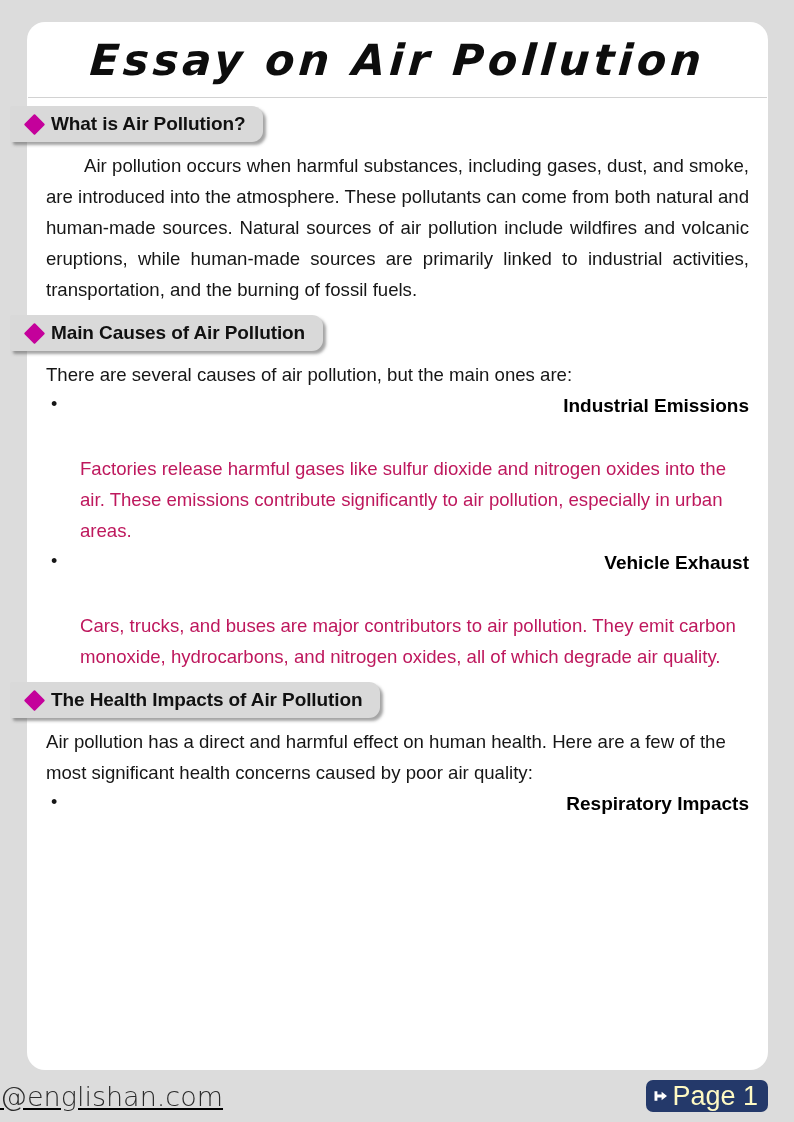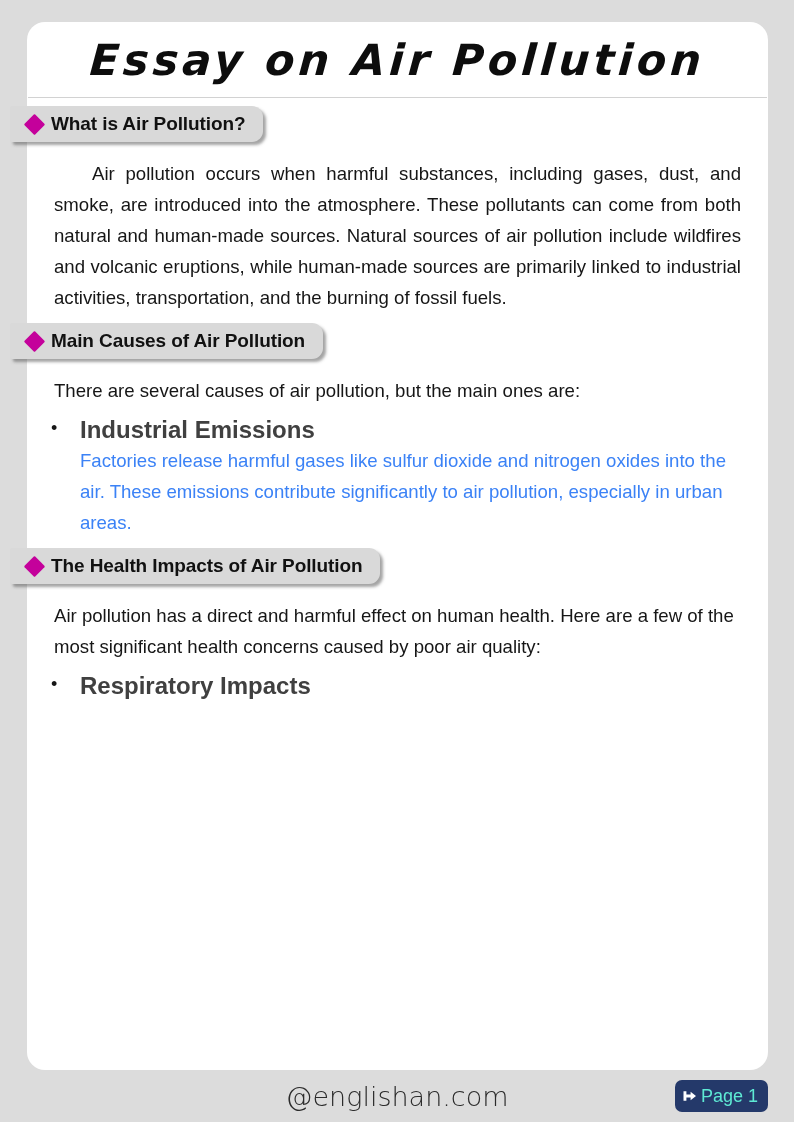--- a/index.html
+++ b/index.html
@@ -102,21 +102,21 @@
     text-align: right;
   }
   .section-block { margin-bottom: 10px; }
 
   
   .body-text {
     font-family: "Liberation Sans", sans-serif;
     font-size: 18.6px;
     line-height: 31px;
     color: #161616;
-    margin: 8px;
+    margin: 0;
     padding: 0 19px 0 19px;
   }
   .body-text.justify {
     text-align: justify;
     text-justify: inter-word;
   }
   .indent-first { text-indent: 38px; }
 
   
   ul.bullets {
@@ -134,43 +134,46 @@
     position: absolute;
     left: 5px;
     top: -1px;
     font-size: 18px;
     color: #161616;
     line-height: 31px;
   }
   .bullet-title {
     font-family: "Liberation Sans", sans-serif;
     font-weight: 700;
-    font-size: 24px;
-    line-height: 31px;
-    color: #404040;
+    font-size: 19px;
+    line-height: 31px;
+    color: #000000;
     display: block;
+    text-align: right;
   }
   .bullet-body {
     font-family: "Liberation Sans", sans-serif;
     font-size: 18.6px;
     line-height: 31px;
-    color: #3b82f6;
+    color: #be185d;
     display: block;
+    margin-top: 32px;
   }
 
   
   .footer {
     position: absolute;
     left: 0;
     bottom: 0;
     width: 794px;
     height: 52px;
     display: flex;
     align-items: center;
-    justify-content: center;
+    justify-content: flex-start;
+    text-decoration: underline;
   }
   .watermark {
     font-family: "DejaVu Sans", sans-serif;
     font-weight: 300;
     font-size: 27px;
     color: #2b2b2b;
     letter-spacing: 0px;
   }
   .page-badge {
     position: absolute;
@@ -187,22 +190,22 @@
     box-sizing: border-box;
   }
   .badge-arrow {
     width: 16px;
     height: 16px;
     flex: 0 0 auto;
     display: block;
   }
   .badge-label {
     font-family: "Liberation Sans", sans-serif;
-    font-size: 18px;
-    color: #5eead4;
+    font-size: 27px;
+    color: #fef9c3;
     white-space: nowrap;
     letter-spacing: 0px;
   }
 </style>
 </head>
 <body>
 
 <div class="page-card">
 
   <div class="title-zone">
@@ -223,20 +226,24 @@
     <div class="section-block">
       <div class="section-head">
         <span class="diamond"></span>
         <span class="section-title">Main Causes of Air Pollution</span>
       </div>
       <p class="body-text">There are several causes of air pollution, but the main ones are:</p>
       <ul class="bullets">
         <li>
           <span class="bullet-title">Industrial Emissions</span>
           <span class="bullet-body">Factories release harmful gases like sulfur dioxide and nitrogen oxides into the air. These emissions contribute significantly to air pollution, especially in urban areas.</span>
+        </li>
+        <li>
+          <span class="bullet-title">Vehicle Exhaust</span>
+          <span class="bullet-body">Cars, trucks, and buses are major contributors to air pollution. They emit carbon monoxide, hydrocarbons, and nitrogen oxides, all of which degrade air quality.</span>
         </li>
       </ul>
     </div>
 
     <div class="section-block">
       <div class="section-head">
         <span class="diamond"></span>
         <span class="section-title">The Health Impacts of Air Pollution</span>
       </div>
       <p class="body-text">Air pollution has a direct and harmful effect on human health. Here are a few of the most significant health concerns caused by poor air quality:</p>

